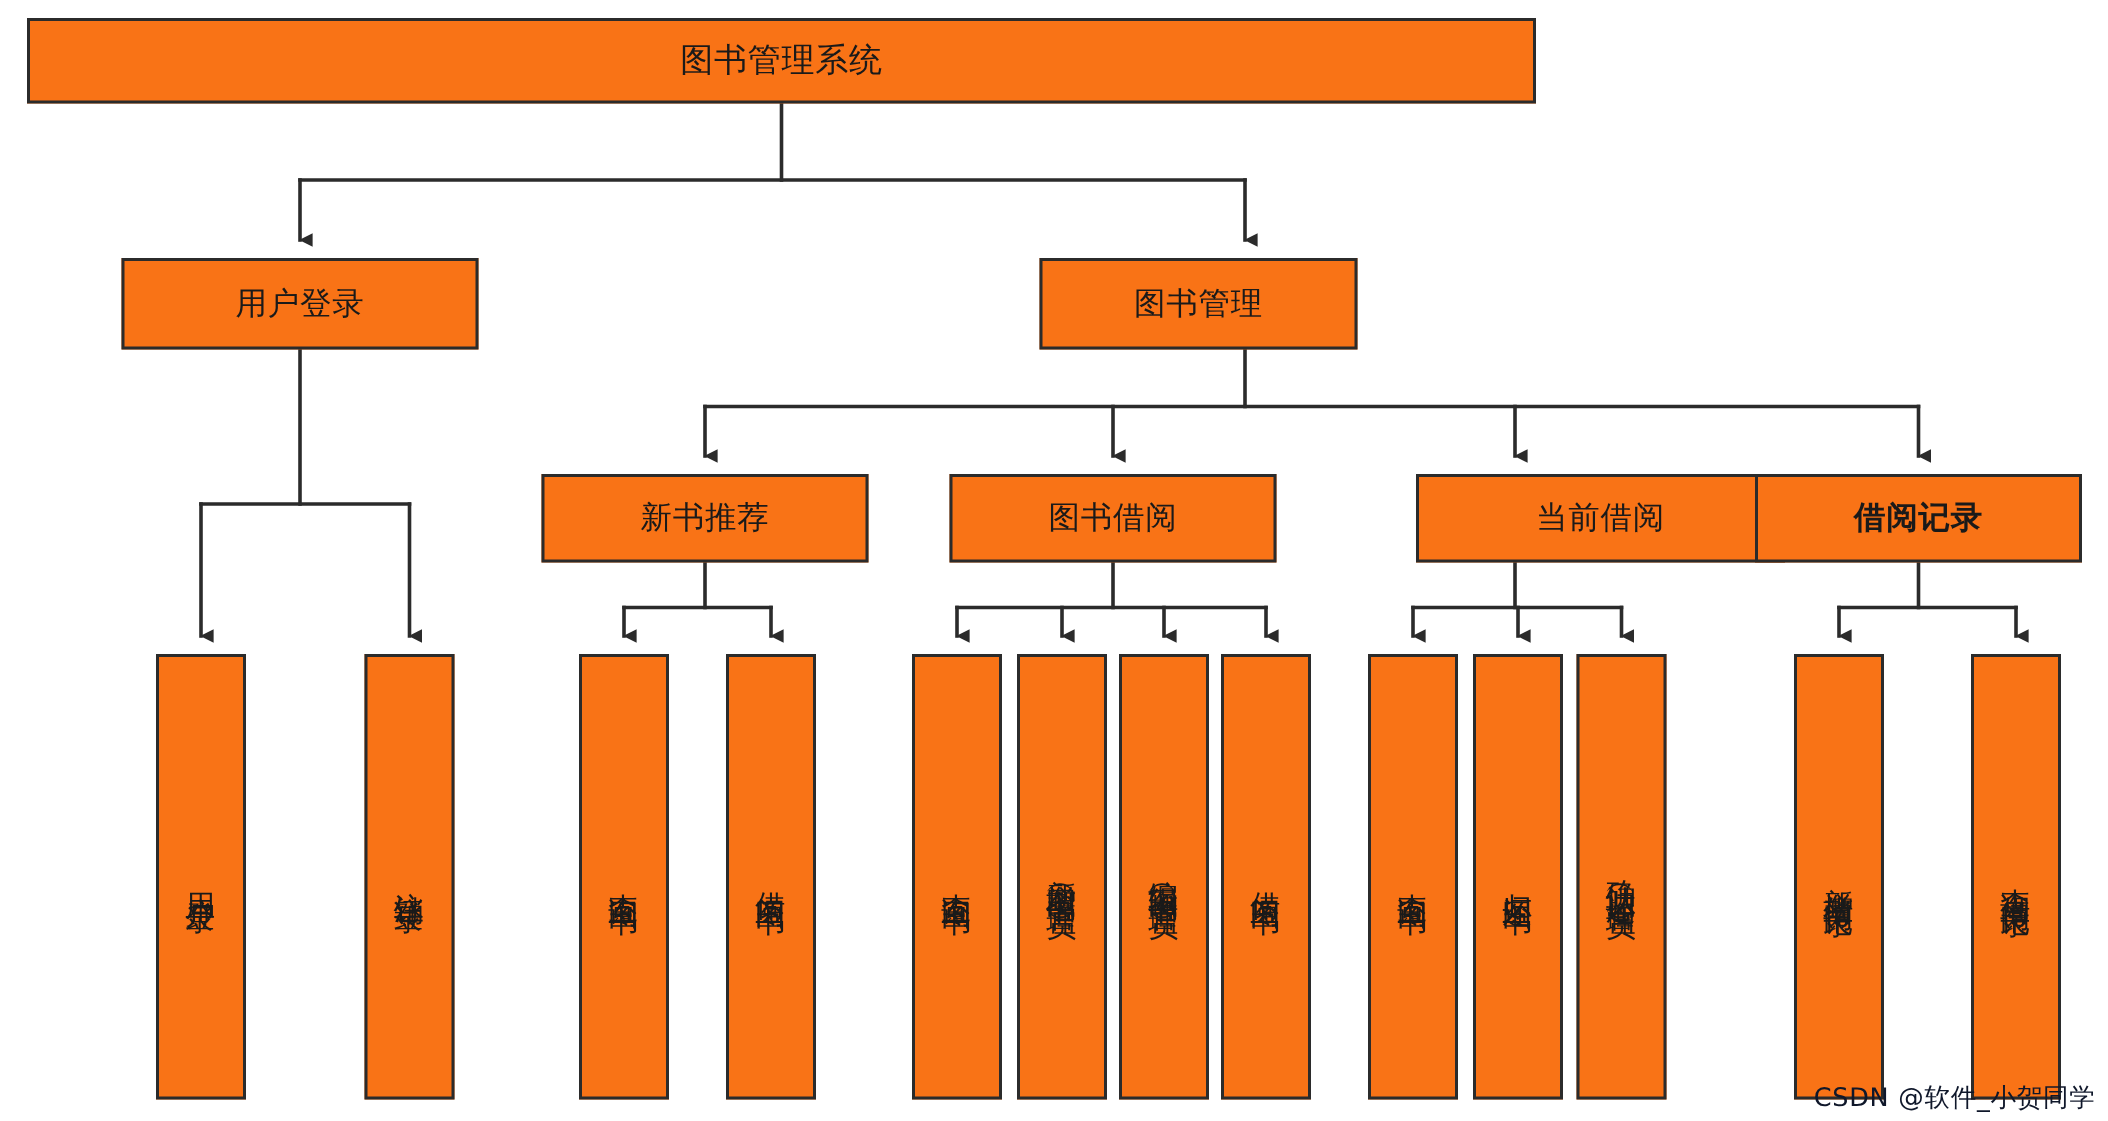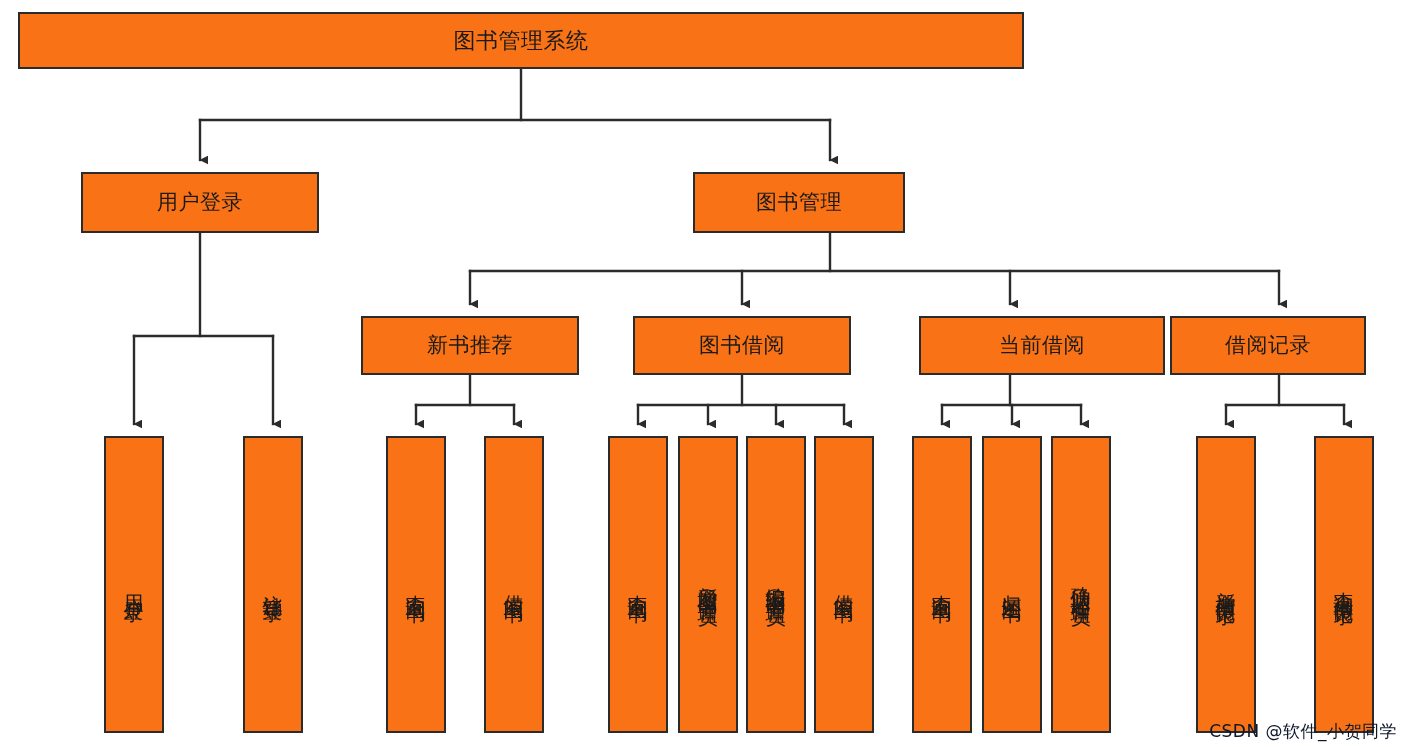--- a/index.html
+++ b/index.html
@@ -128,24 +128,24 @@
   <div class="node-box" style="left:681px; top:172px; width:212px; height:61px;margin-left:12px;">
     <span class="node-label">图书管理</span>
   </div>
 
   <div class="node-box" style="left:633px; top:316px; width:218px; height:59px;">
     <span class="node-label">图书借阅</span>
   </div>
   <div class="node-box" style="left:361px; top:316px; width:218px; height:59px;">
     <span class="node-label">新书推荐</span>
   </div>
-  <div class="node-box" style="left:919px; top:316px; width:246px; height:59px;">
+  <div class="node-box" style="left:944px; top:316px; width:246px; height:59px;">
     <span class="node-label">当前借阅</span>
   </div>
-  <div class="node-box" style="left:1170px; top:316px; width:196px; height:59px;">
+  <div class="node-box" style="left:1170px; top:316px; width:218px; height:59px;font-weight:bold;">
     <span class="node-label">借阅记录</span>
   </div>
 
   <div class="node-box vertical" style="left:104px; top:436px; width:60px; height:297px;">
     <span class="node-label">用户登录</span>
   </div>
   <div class="node-box vertical" style="left:243px; top:436px; width:60px; height:297px;">
     <span class="node-label">注销登录</span>
   </div>
   <div class="node-box vertical" style="left:386px; top:436px; width:60px; height:297px;">

